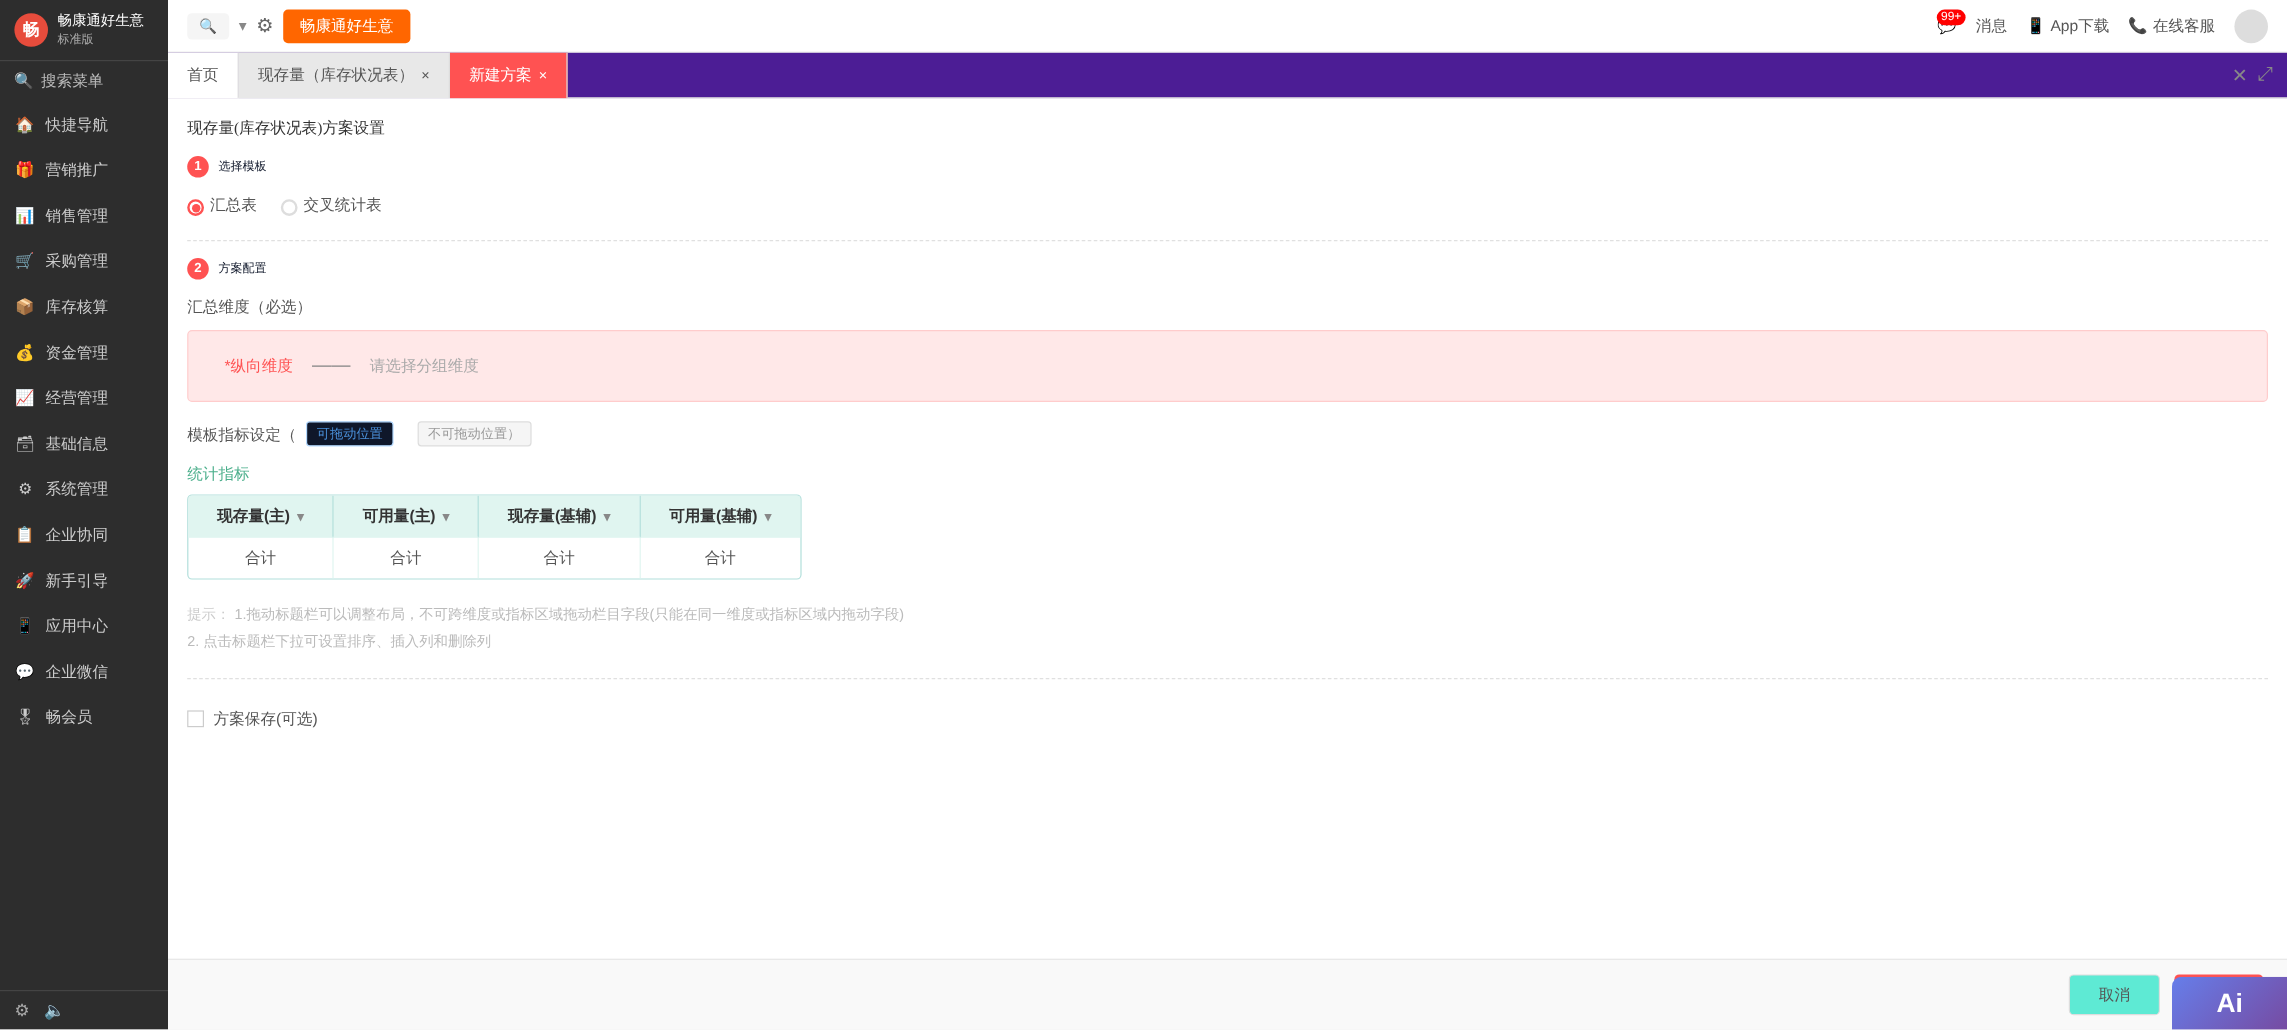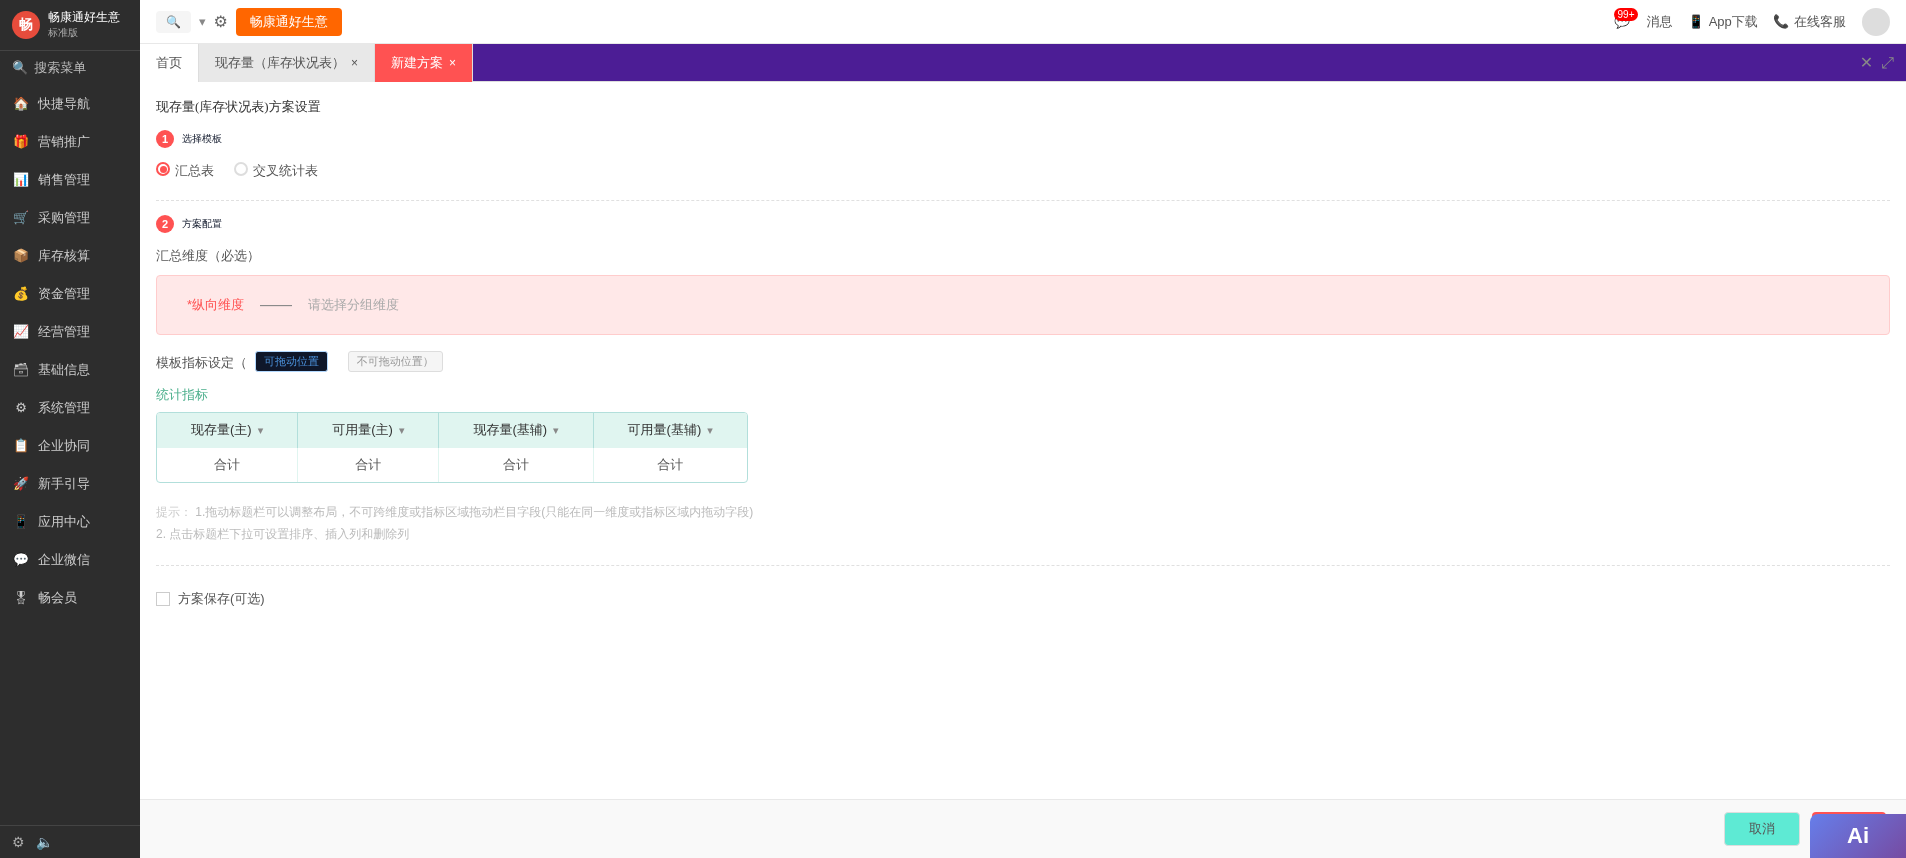--- a/index.html
+++ b/index.html
@@ -149,21 +149,21 @@
     .section-num {
       background: #ff5252; color: #fff;
       width: 18px; height: 18px; border-radius: 50%;
       display: flex; align-items: center; justify-content: center;
       font-size: 11px; font-weight: bold; flex-shrink: 0;
     }
     .section-title { font-size: 10px; color: #0f172a; font-weight: 500; }
 
     
     .template-options { display: flex; align-items: center; gap: 20px; }
-    .radio-option { display: flex; align-items: flex-start; gap: 5px; cursor: pointer; font-size: 13px; color: #555; }
+    .radio-option { display: flex; align-items: flex-end; gap: 5px; cursor: pointer; font-size: 13px; color: #555; }
     .radio-circle {
       width: 14px; height: 14px; border-radius: 50%;
       border: 2px solid #ddd;
       display: flex; align-items: center; justify-content: center;
     }
     .radio-circle.checked { border-color: #ff5252; }
     .radio-circle.checked::after {
       content: ''; width: 7px; height: 7px;
       background: #ff5252; border-radius: 50%;
     }
@@ -204,25 +204,25 @@
       border: 1px solid #b2dfdb;
       border-radius: 4px;
       overflow: hidden;
       display: inline-block;
     }
     .metrics-table table {
       border-collapse: collapse;
     }
     .metrics-table th {
       background: #e0f5f0;
-      padding: 8px 34px;
+      padding: 8px 24px;
       font-size: 13px;
       color: #333;
       border-right: 1px solid #b2dfdb;
-      font-weight: normal;
+      font-weight: bold;
       white-space: nowrap;
     }
     .metrics-table th:last-child { border-right: none; }
     .metrics-table td {
       padding: 8px 24px;
       font-size: 13px;
       color: #555;
       text-align: center;
       border-right: 1px solid #e0f5f0;
       border-top: 1px solid #e0f5f0;

